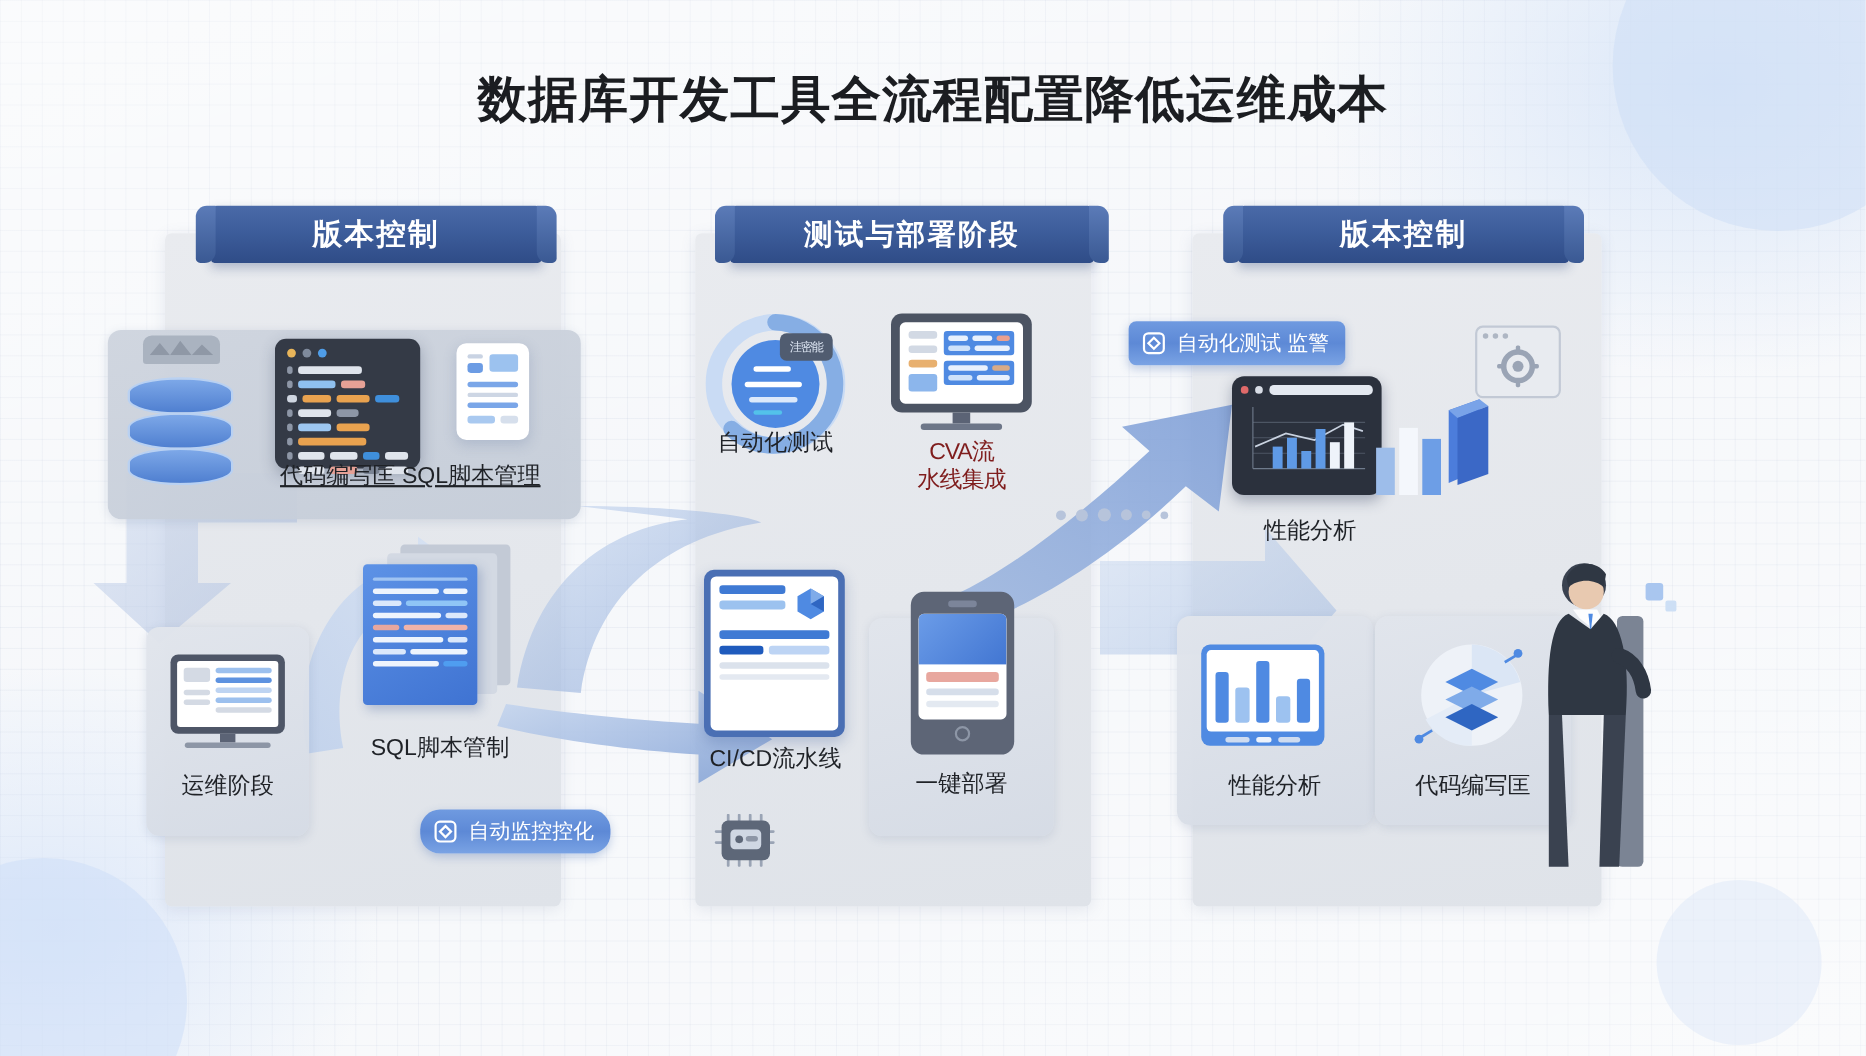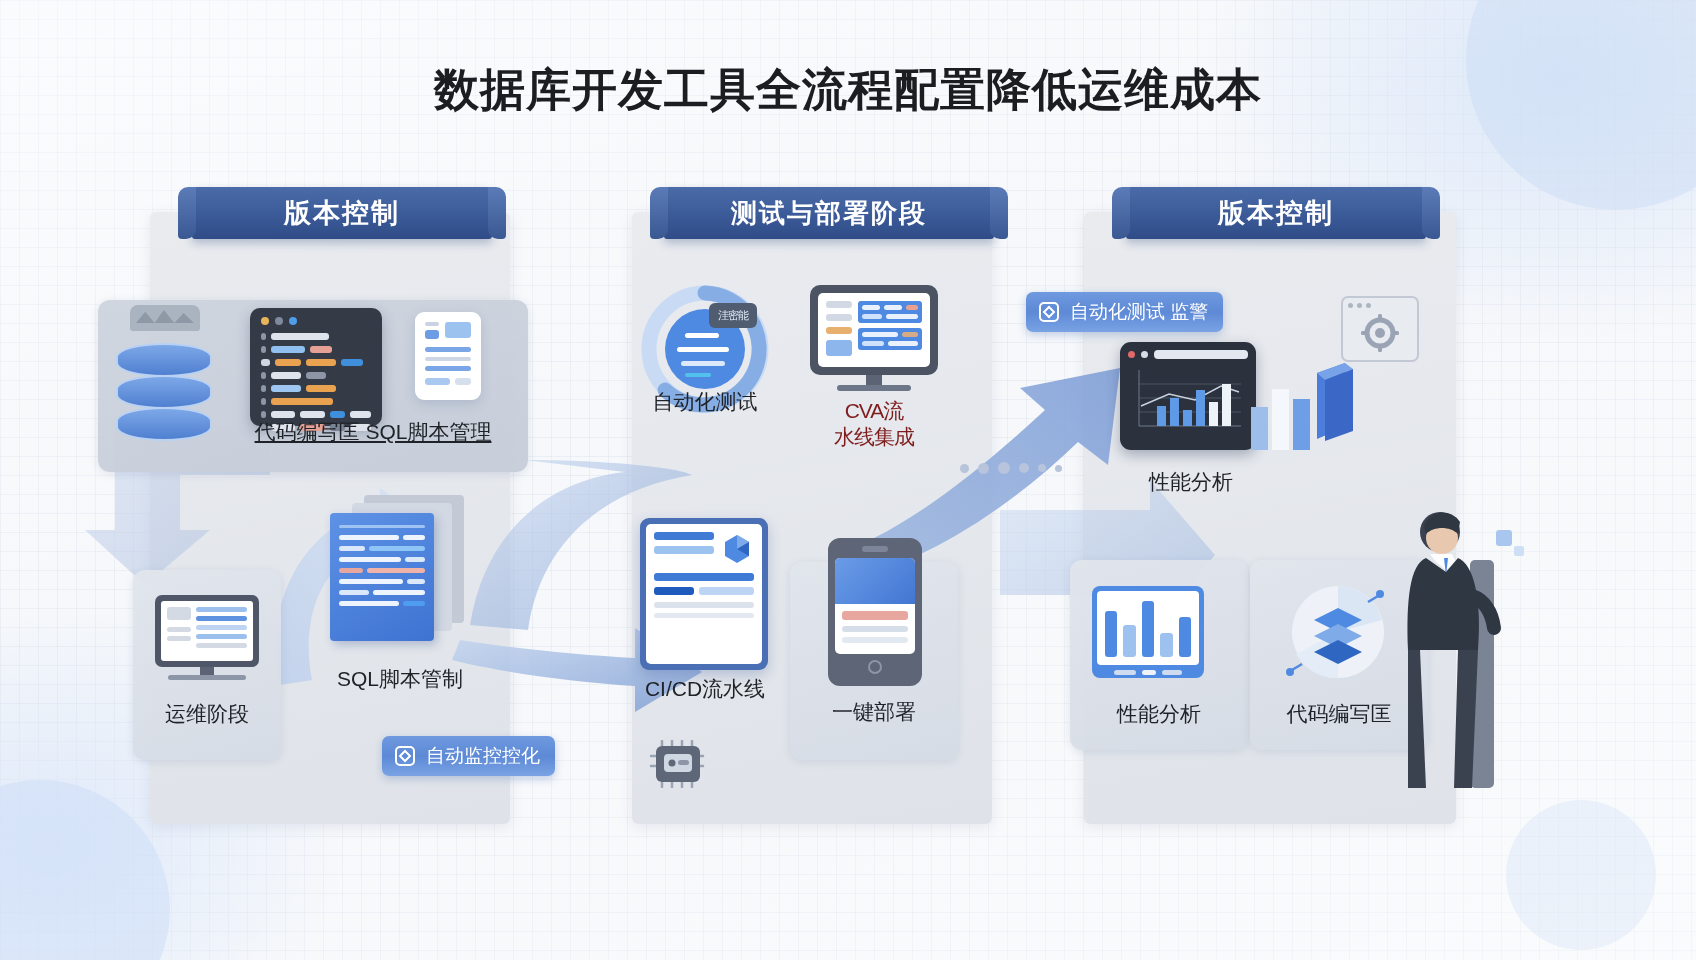--- a/index.html
+++ b/index.html
@@ -371,21 +371,21 @@
       </div>
     <div style="display:flex;gap:4px;margin-top:6px;">
         <span class="bar" style="flex:1;height:5px;background:#eef4fd;"></span>
         <span class="bar" style="width:22px;height:5px;background:#4f9df0;"></span>
       </div>
   </div>
 </div>
 
 <div class="tile-label" id="lbl-sql-ctl" style="left:285px; top:665px; width:230px;">SQL脚本管制</div>
 
-<div class="pill" id="pill-dev" style="left:382px; top:736px;">
+<div class="pill" id="pill-dev" style="left:382px; top:736px;border-radius:18px;">
   <span class="diamond">
     <svg viewBox="0 0 24 24" width="24" height="24">
       <rect x="3" y="3" width="18" height="18" rx="4" fill="none" stroke="#fff" stroke-width="2"></rect>
       <path d="M12 7 L17 12 L12 17 L7 12 Z" fill="none" stroke="#fff" stroke-width="2"></path>
     </svg>
   </span>
   <span>自动监控控化</span>
 </div>
 
 <div class="column" id="column-test">

